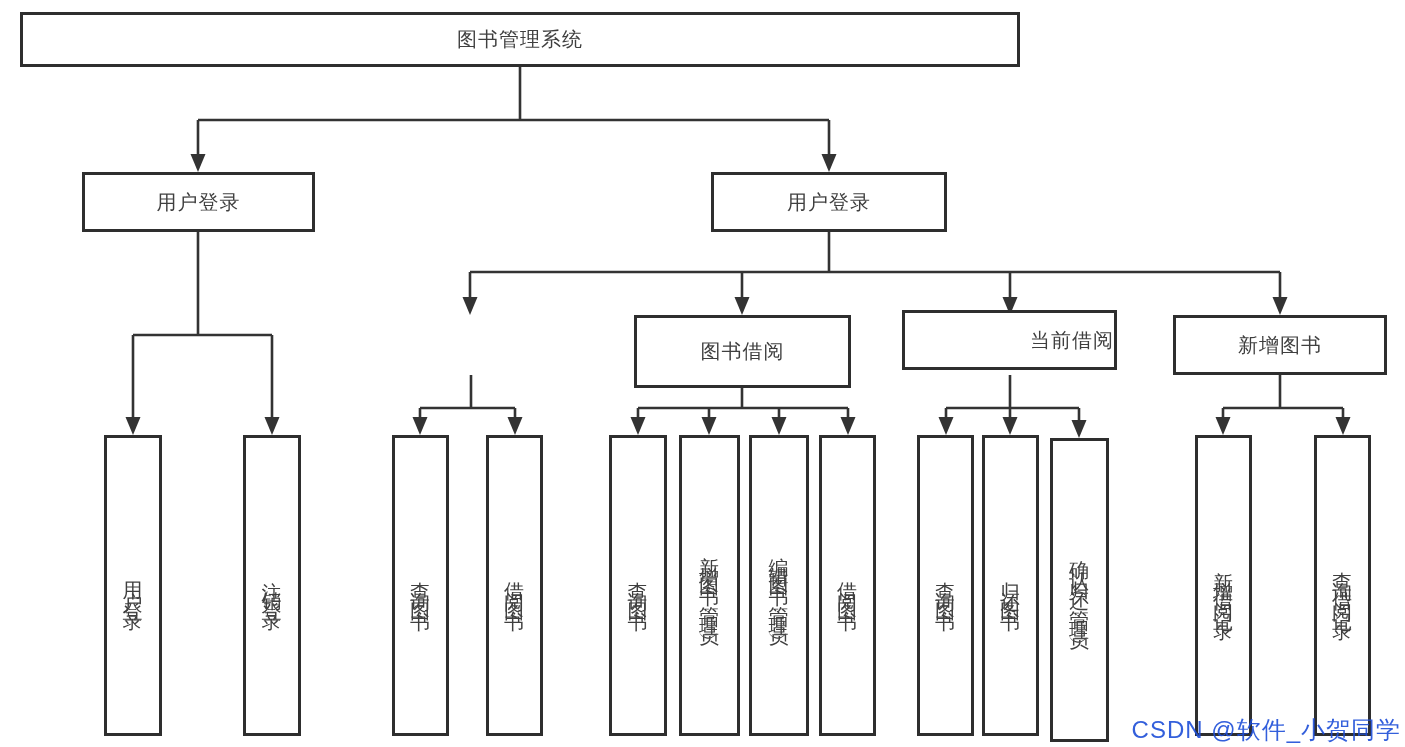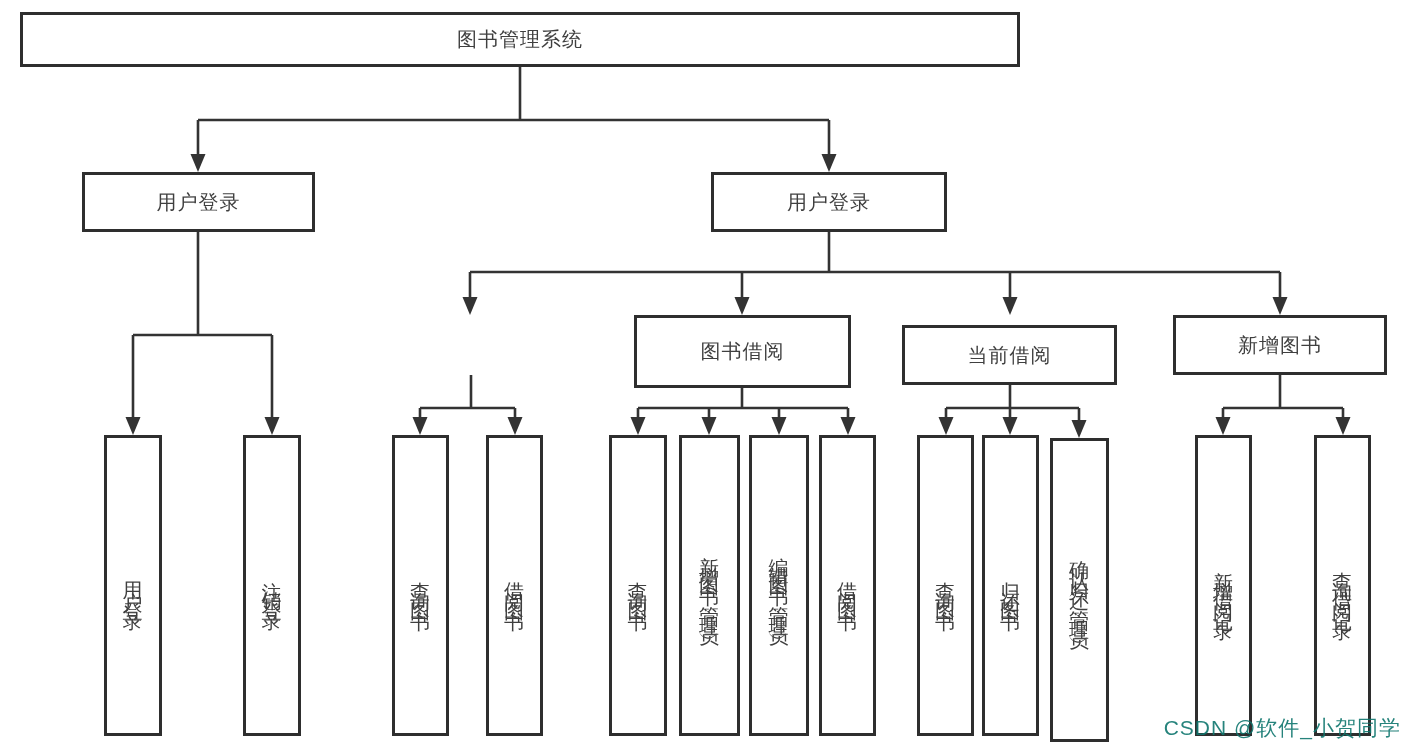--- a/index.html
+++ b/index.html
@@ -44,22 +44,22 @@
     font-size: 20px;
     letter-spacing: 10px;
     color: #3f3f3f;
     white-space: nowrap;
     line-height: 1;
   }
   .watermark {
     position: absolute;
     right: 4px;
     top: 714px;
-    font-size: 21px;
-    color: #0f766e;
+    font-size: 24px;
+    color: #1d4ed8;
     opacity: 0.9;
     letter-spacing: 1px;
   }
 </style>
 </head>
 <body>
 
 <div class="stage">
 
   <svg class="lines-layer" width="1405" height="747" viewBox="0 0 1405 747" xmlns="http://www.w3.org/2000/svg">
@@ -109,21 +109,21 @@
   <div class="hnode" style="left:82px; top:172px; width:233px; height:60px;">
     <span>用户登录</span>
   </div>
   <div class="hnode" style="left:711px; top:172px; width:236px; height:60px;">
     <span>用户登录</span>
   </div>
 
   <div class="hnode" style="left:634px; top:315px; width:217px; height:73px;">
     <span>图书借阅</span>
   </div>
-  <div class="hnode" style="left:902px; top:325px; width:215px; height:60px;">
+  <div class="hnode" style="left:902px; top:310px; width:215px; height:60px;justify-content:flex-end;">
     <span>当前借阅</span>
   </div>
   <div class="hnode" style="left:1173px; top:315px; width:214px; height:60px;">
     <span>新增图书</span>
   </div>
 
   <div class="vleaf" style="left:104px; top:435px; width:58px; height:301px;">
     <span class="vtext">用户登录</span>
   </div>
   <div class="vleaf" style="left:243px; top:435px; width:58px; height:301px;">

